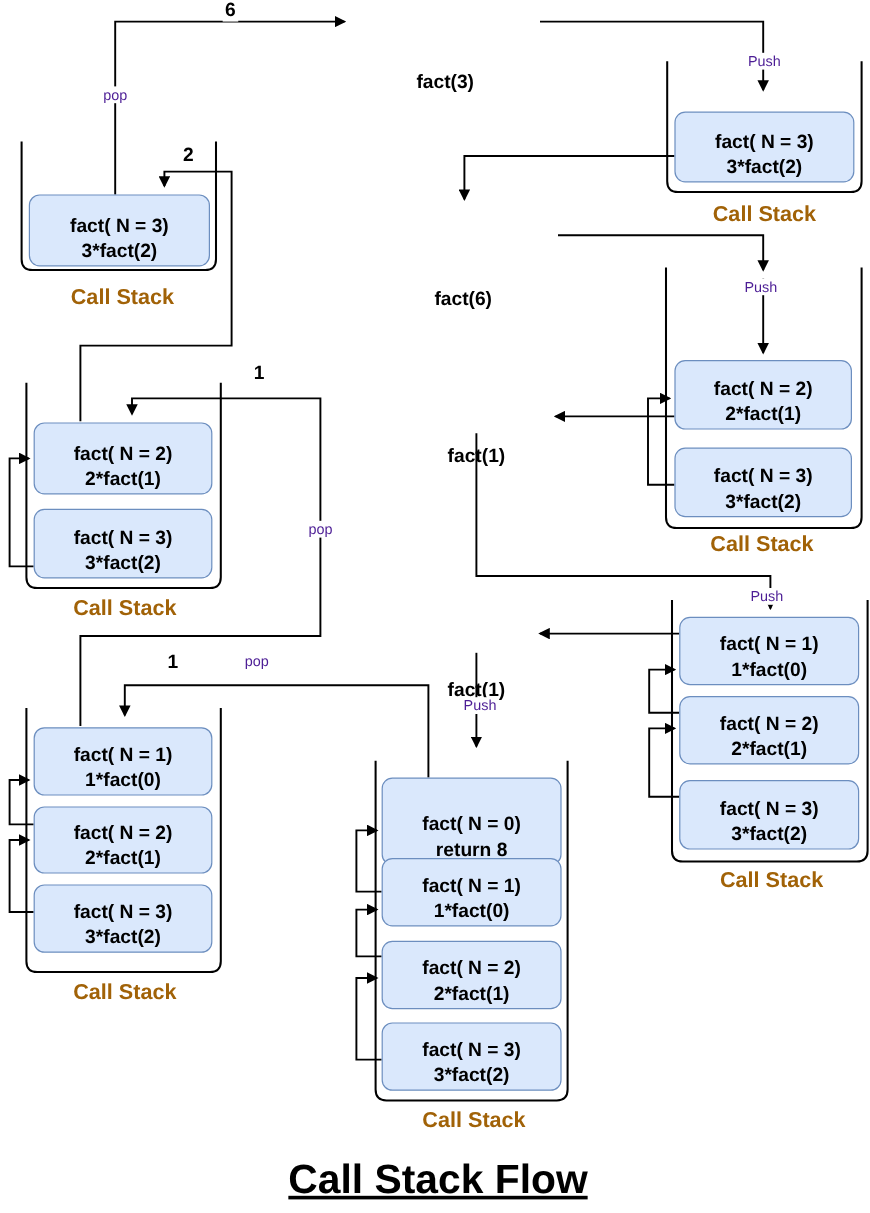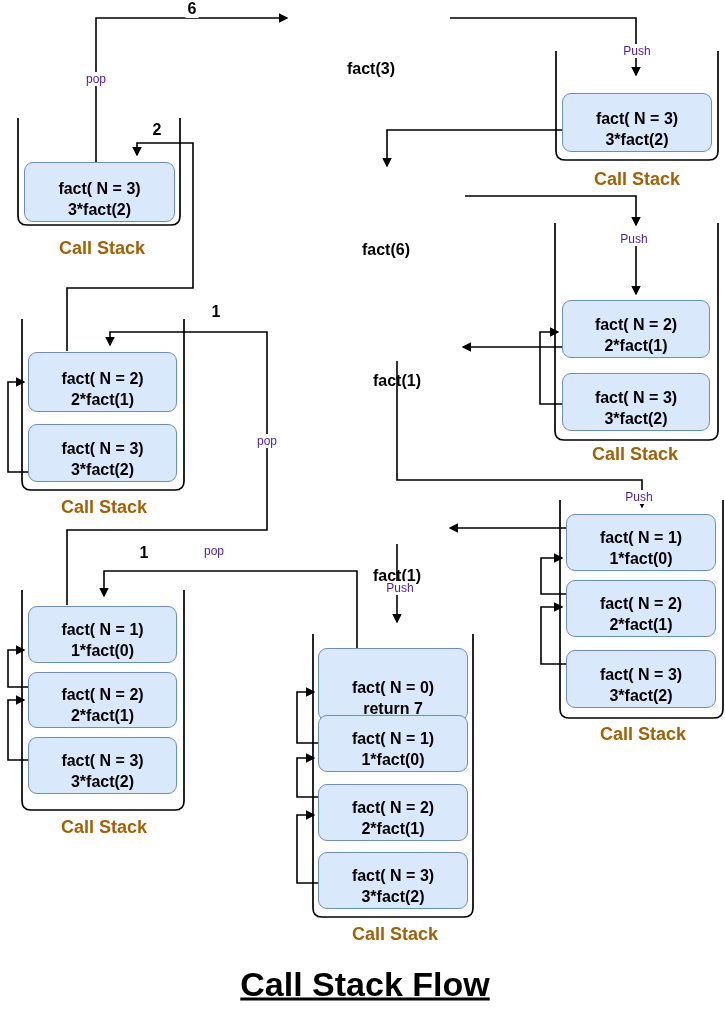--- a/index.html
+++ b/index.html
@@ -112,21 +112,21 @@
     <span>2*fact(1)</span>
   </div>
   <div class="frame" style="left:566px; top:650px; width:150px; height:58px;">
     <span>fact( N = 3)</span>
     <span>3*fact(2)</span>
   </div>
   <div class="stack-label" style="left:643px; top:734px;">Call Stack</div>
 
   <div class="frame" style="left:318px; top:648px; width:150px; height:73px;">
     <span>fact( N = 0)</span>
-    <span>return 7</span>
+    <span>return 8</span>
   </div>
   <div class="frame" style="left:318px; top:715px; width:150px; height:57px;">
     <span>fact( N = 1)</span>
     <span>1*fact(0)</span>
   </div>
   <div class="frame" style="left:318px; top:784px; width:150px; height:57px;">
     <span>fact( N = 2)</span>
     <span>2*fact(1)</span>
   </div>
   <div class="frame" style="left:318px; top:852px; width:150px; height:57px;">

